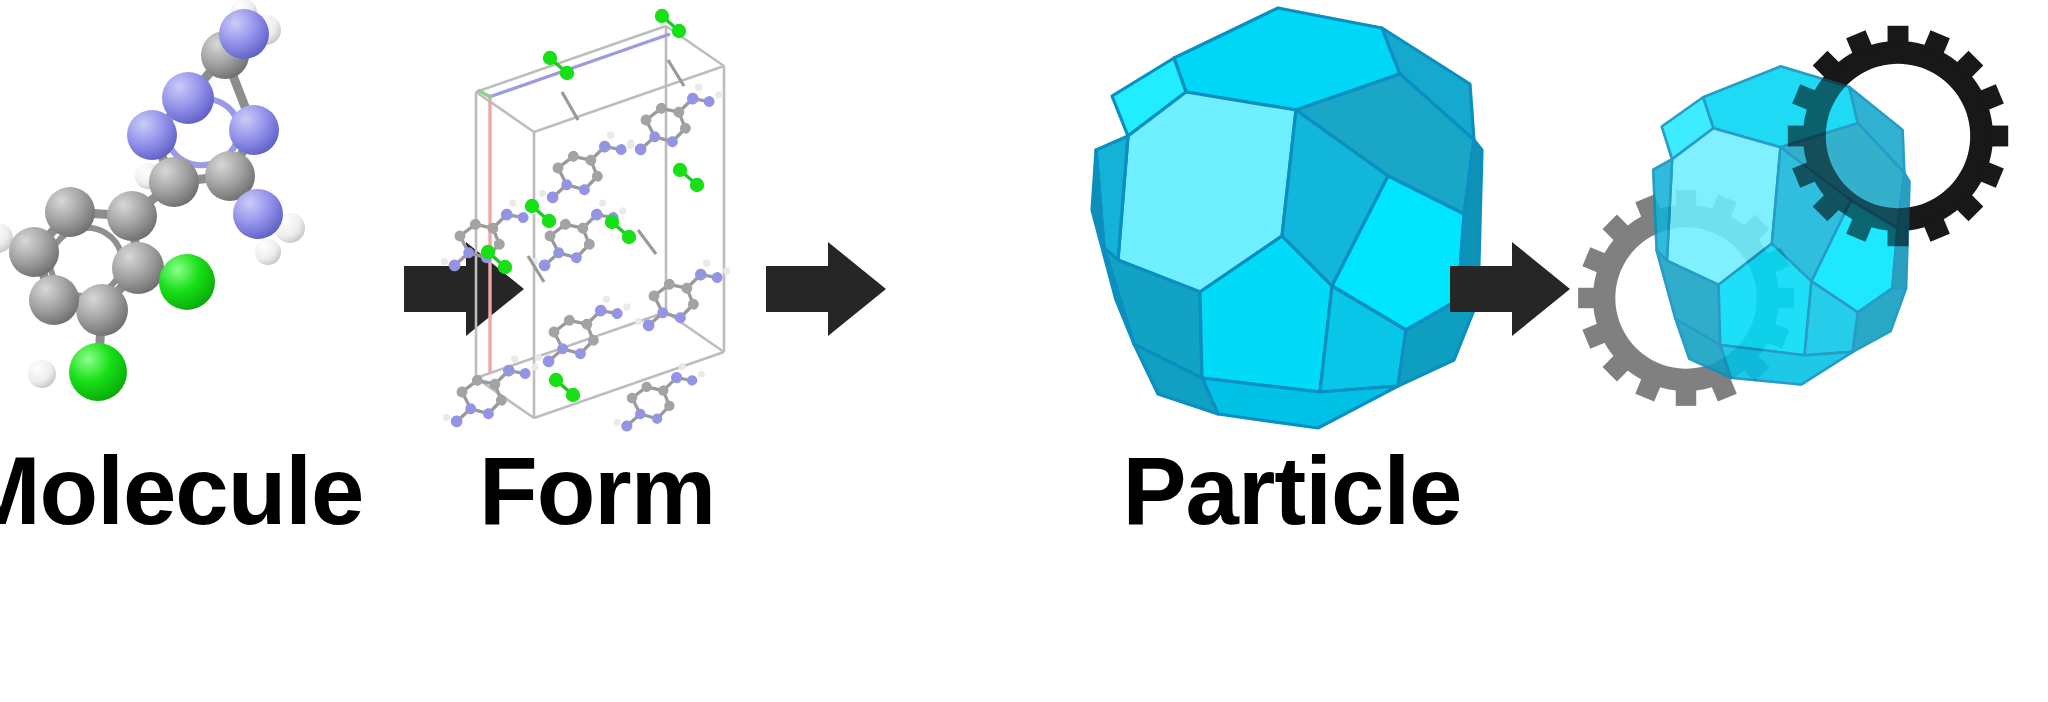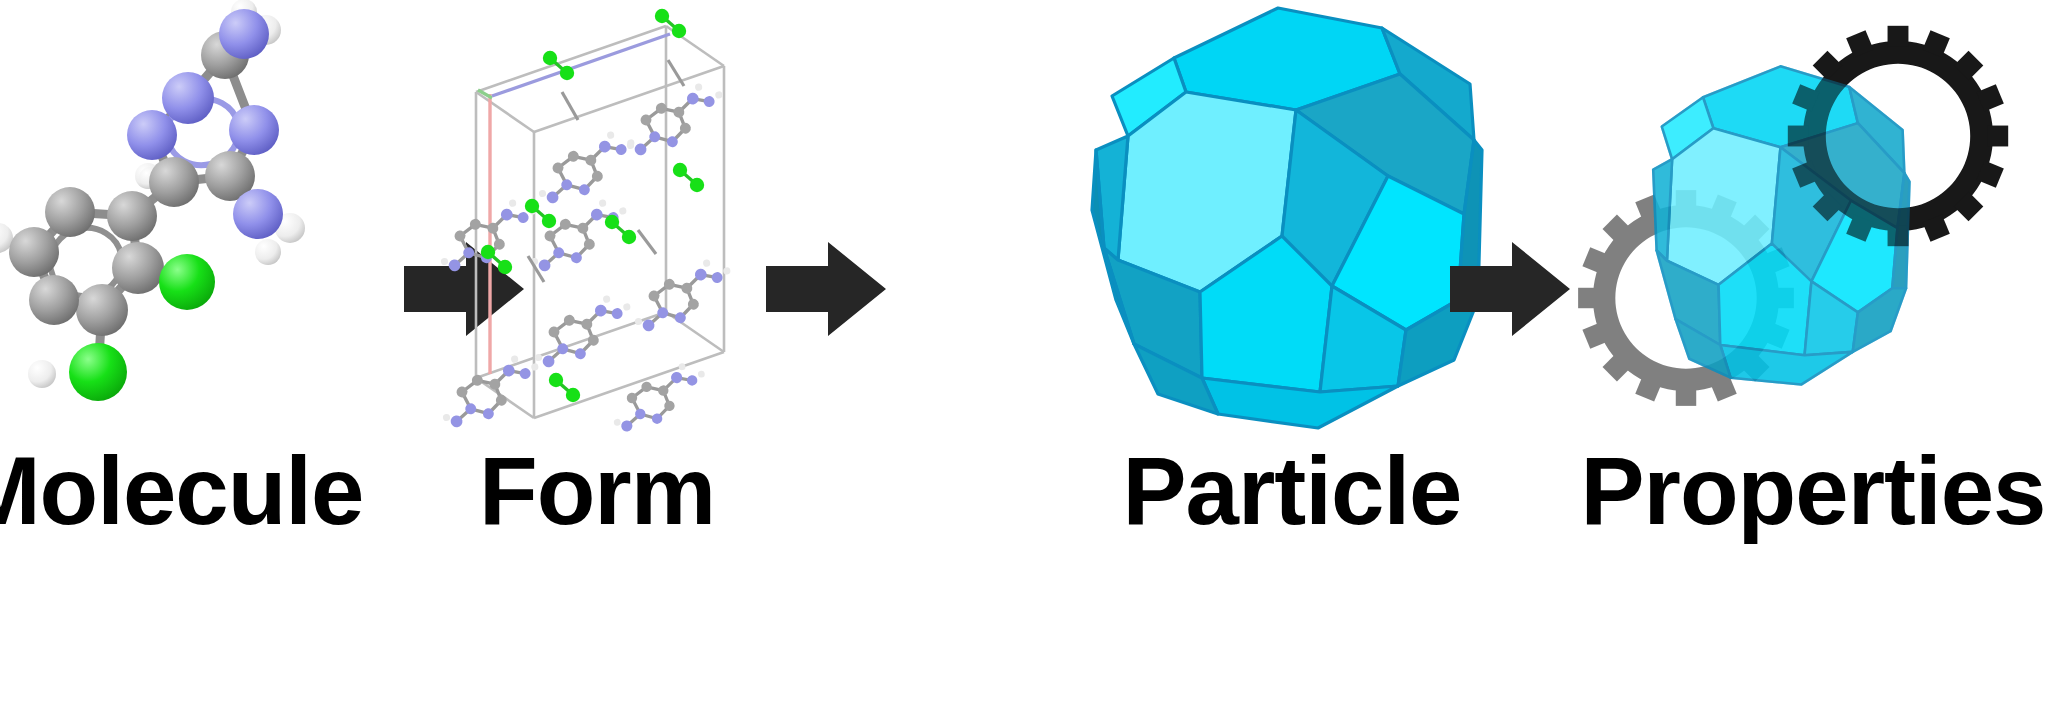--- a/index.html
+++ b/index.html
@@ -308,16 +308,15 @@
 
         <use href="#gear-ring" fill="#808080" transform="translate(108,298) scale(0.93)"></use>
 
         <use href="#mini-crystal" transform="translate(58,44) scale(0.86)" opacity="0.80"></use>
 
         <use href="#gear-ring" fill="#111111" transform="translate(320,136) scale(0.95)" opacity="0.97"></use>
 
         <use href="#mini-crystal" transform="translate(58,44) scale(0.86)" opacity="0.38"></use>
       </svg>
     </div>
-    <div class="caption">Properties</div>
   </div>
 
 </div>
 
 </body></html>

